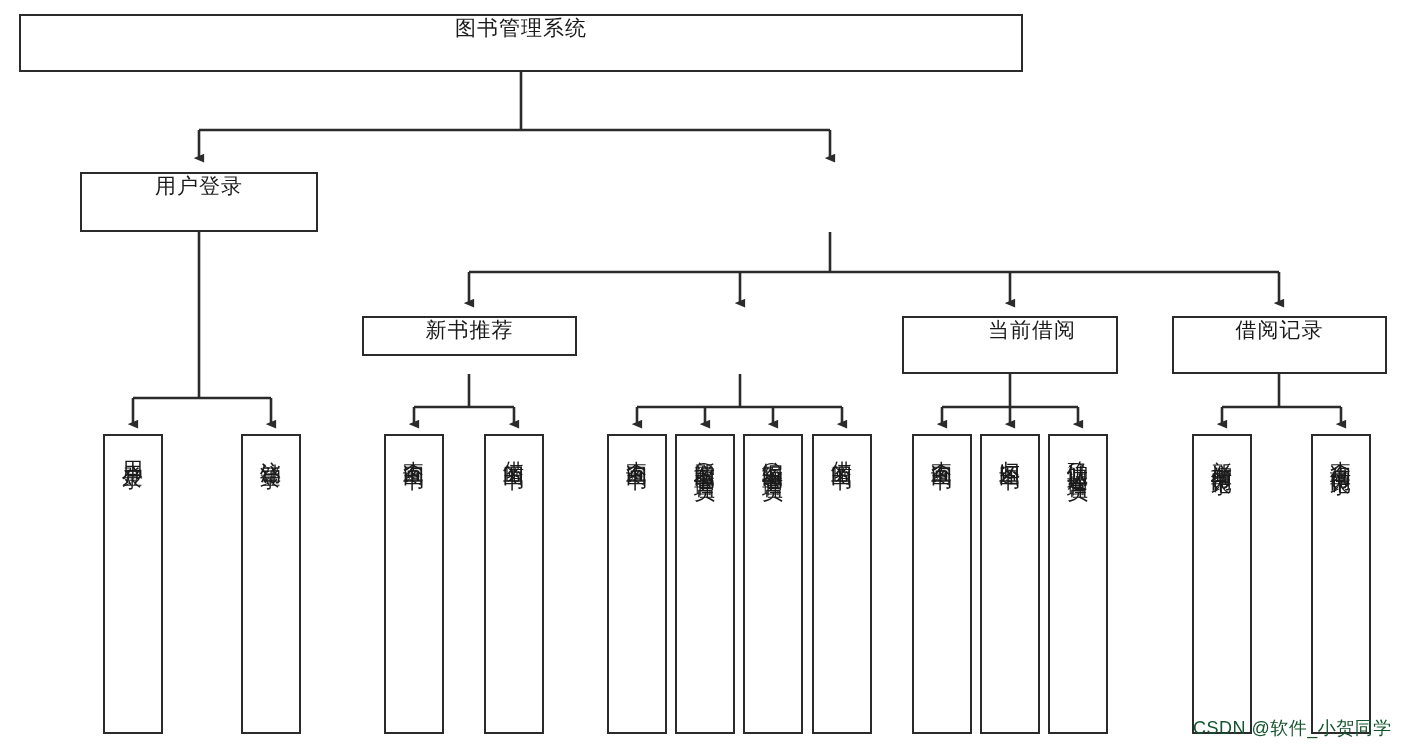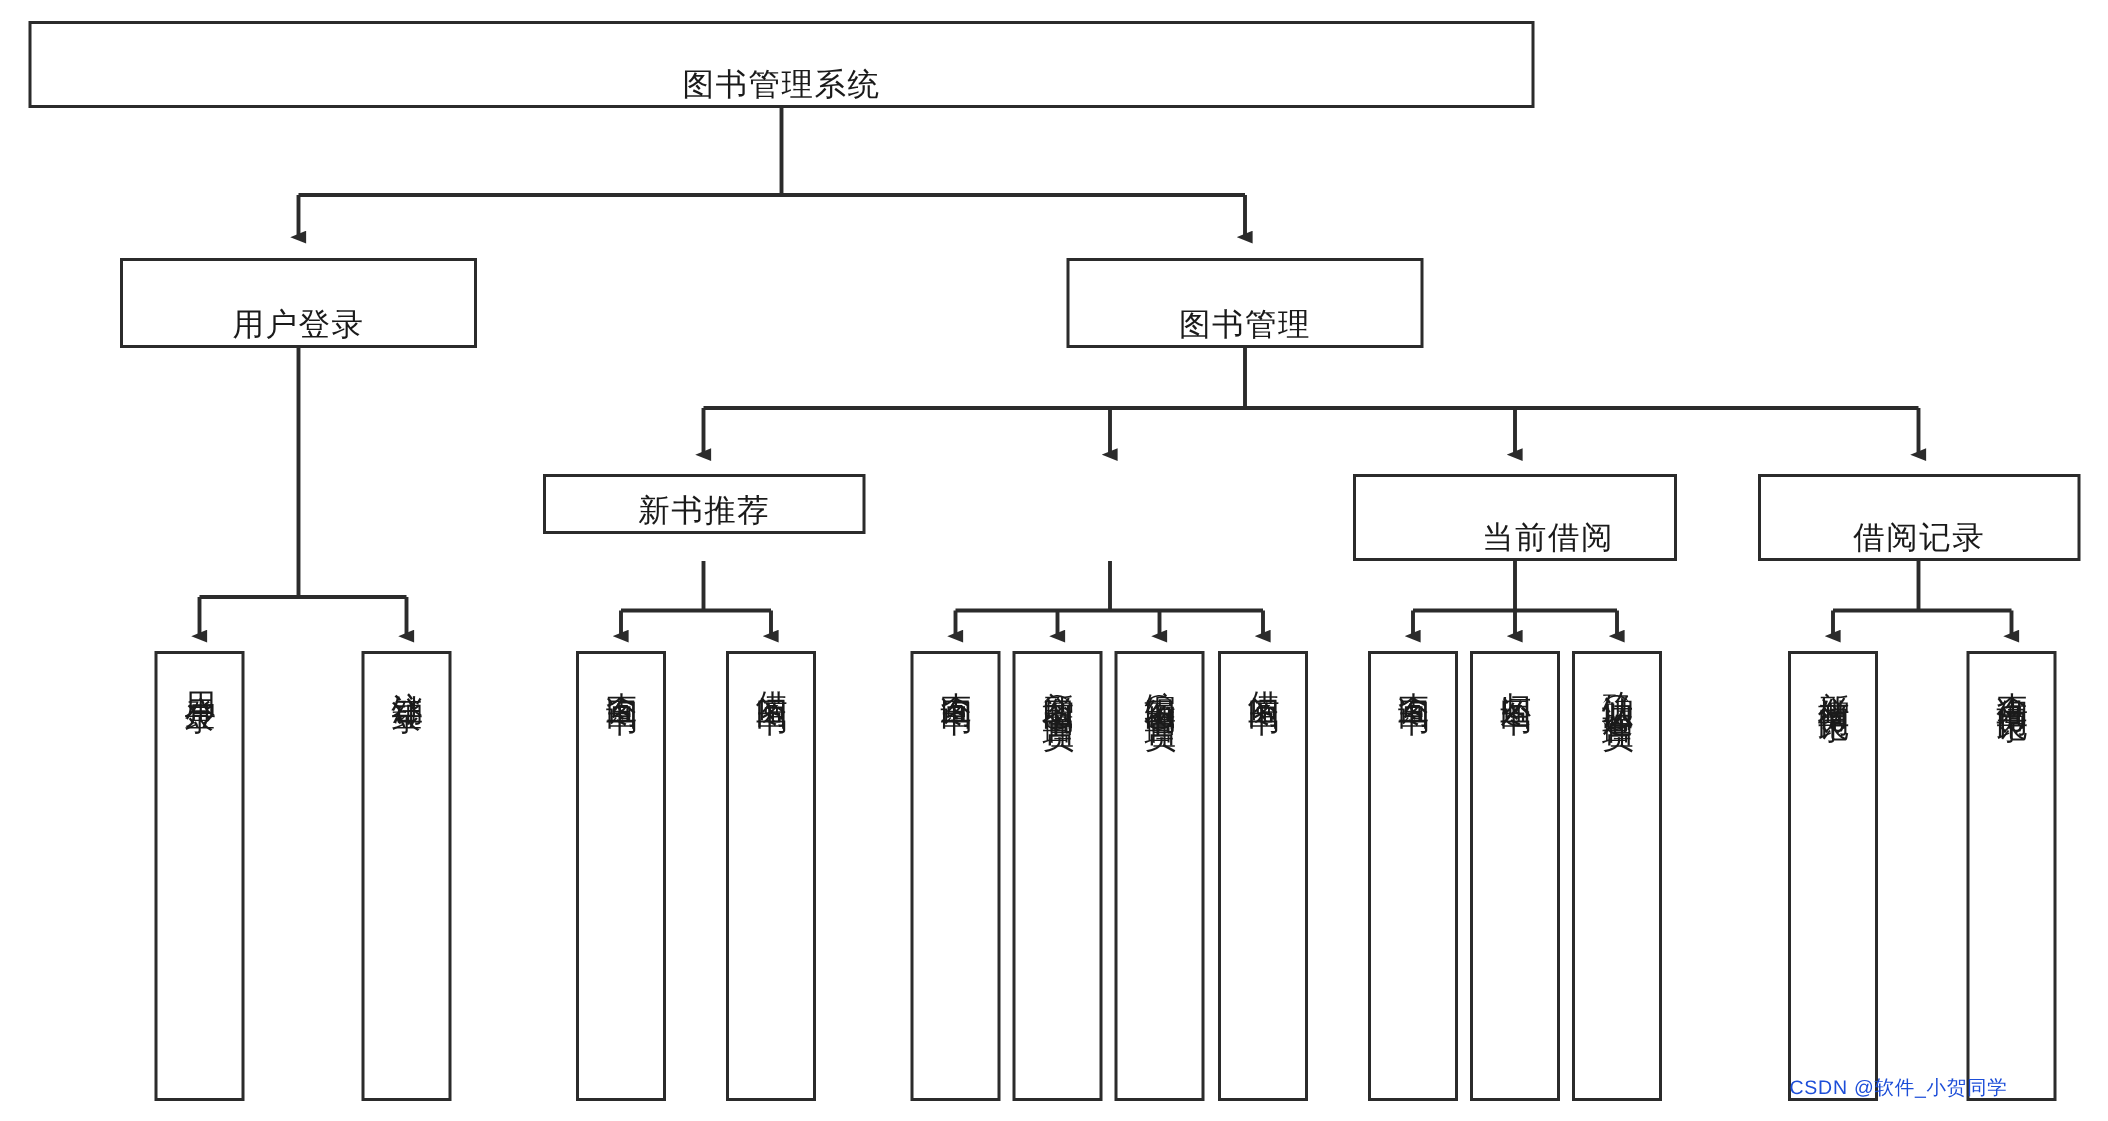--- a/index.html
+++ b/index.html
@@ -24,21 +24,21 @@
     width: 1405px;
     height: 747px;
     pointer-events: none;
   }
   .node {
     position: absolute;
     box-sizing: border-box;
     background: #ffffff;
     border: 2px solid #2b2b2b;
     display: flex;
-    align-items: flex-end;
+    align-items: flex-start;
     justify-content: center;
     color: #1a1a1a;
   }
   .node .label {
     display: block;
     text-align: center;
     line-height: 1.18;
   }
   .node.horiz .label {
     writing-mode: horizontal-tb;
@@ -51,22 +51,22 @@
   }
   .node.vert .label {
     writing-mode: vertical-rl;
     text-orientation: upright;
     font-size: 21px;
     letter-spacing: 3px;
     line-height: 1;
   }
   .watermark {
     position: absolute;
-    font-size: 13px;
-    color: #1d4ed8;
+    font-size: 18px;
+    color: #14532d;
     letter-spacing: 0.5px;
     white-space: nowrap;
     user-select: none;
     text-align: center;
   }
 </style>
 </head>
 <body>
 
 <div id="canvas">
@@ -121,23 +121,20 @@
     </g>
   </svg>
 
   <div class="node horiz" style="left:19px; top:14px; width:1004px; height:58px;">
     <span class="label">图书管理系统</span>
   </div>
 
   <div class="node horiz" style="left:80px; top:172px; width:238px; height:60px;">
     <span class="label">用户登录</span>
   </div>
-  <div class="node horiz" style="left:711px; top:172px; width:238px; height:60px;">
-    <span class="label">图书管理</span>
-  </div>
 
   <div class="node horiz" style="left:362px; top:316px; width:215px; height:40px;">
     <span class="label">新书推荐</span>
   </div>
   <div class="node horiz" style="left:902px; top:316px; width:216px; height:58px;padding-left:44px;">
     <span class="label">当前借阅</span>
   </div>
   <div class="node horiz" style="left:1172px; top:316px; width:215px; height:58px;">
     <span class="label">借阅记录</span>
   </div>

